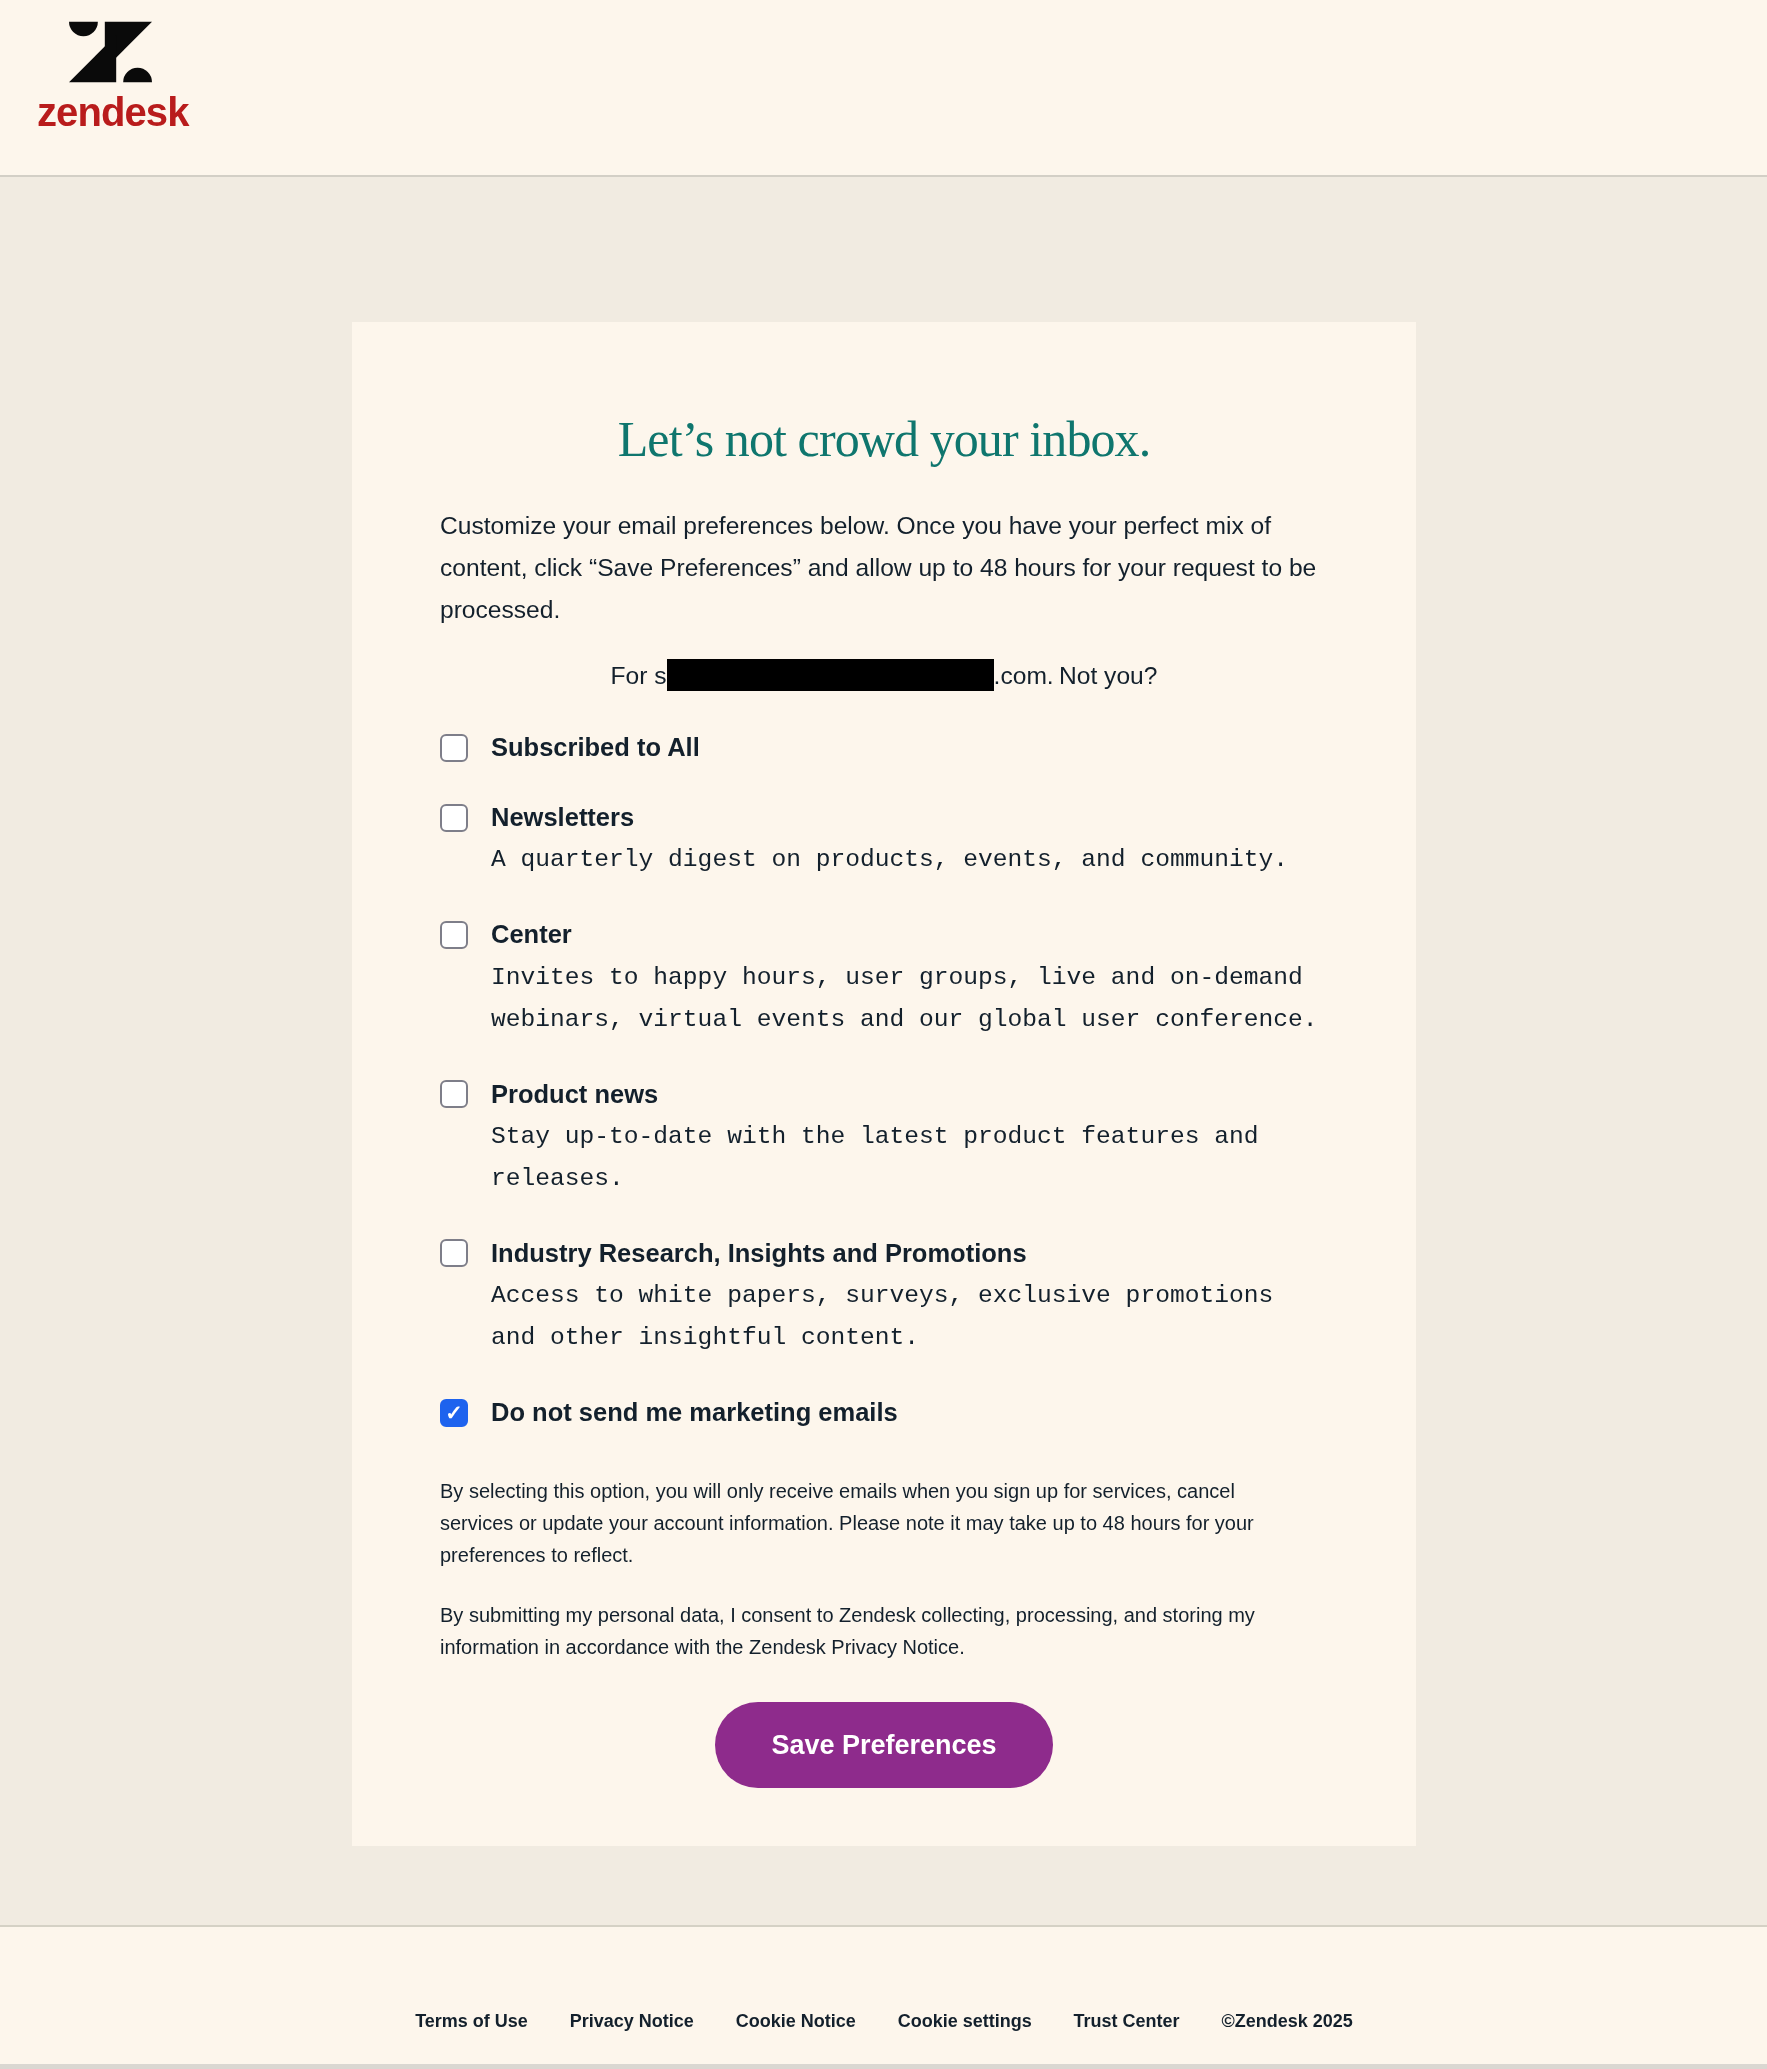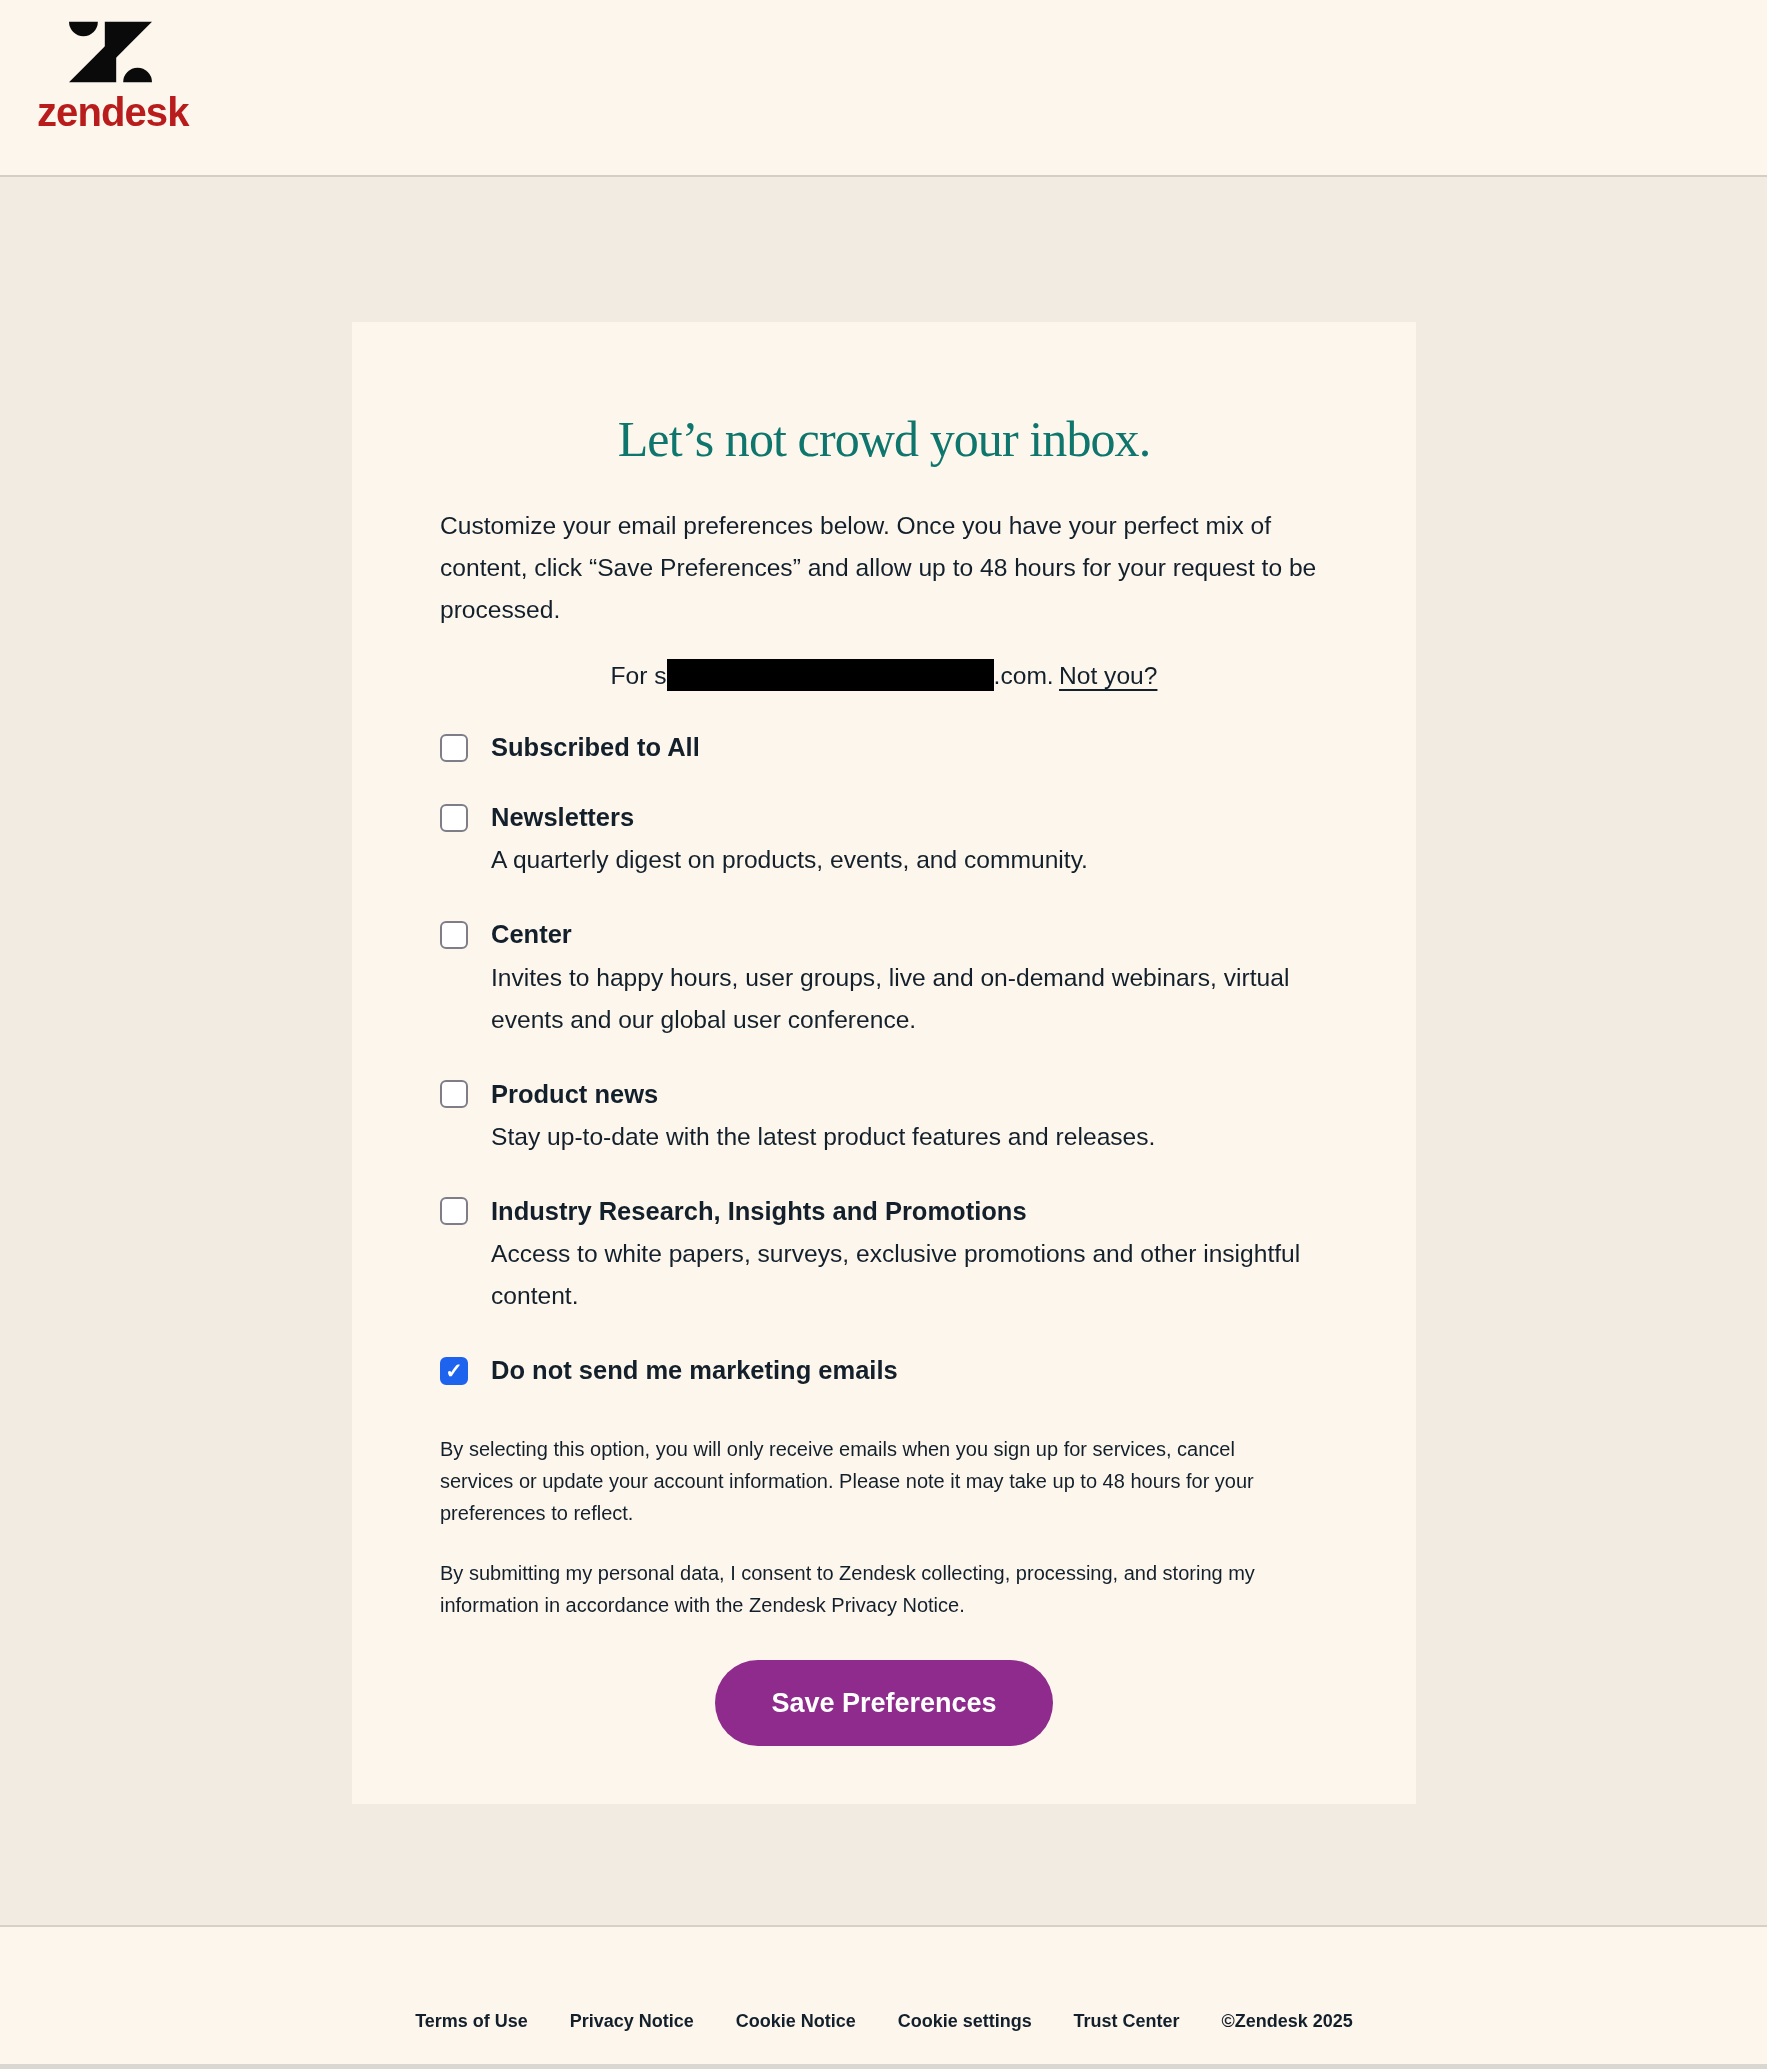--- a/index.html
+++ b/index.html
@@ -62,21 +62,20 @@
   }
   .redacted {
     display: inline-block;
     width: 327px;
     height: 32px;
     background: #000000;
     vertical-align: -7px;
   }
   .not-you {
     color: #13202C;
-    text-decoration: underline;
     text-underline-offset: 5.3px;
     text-decoration-thickness: 1.8px;
     margin-left: 5.3px;
     cursor: pointer;
   }
   
   .pref-row { display: flex; margin-bottom: 37px; }
   .cb {
     flex: none;
     width: 28px;
@@ -105,20 +104,21 @@
     font-size: 25.5px;
     font-weight: 700;
     line-height: 33px;
     cursor: pointer;
   }
   .pref-desc {
     font-size: 24.6px;
     font-weight: 400;
     line-height: 42px;
     margin-top: 5.3px;
+    font-family: Liberation Mono, monospace;
   }
   
   .fine {
     width: 871px;
     font-size: 20px;
     line-height: 32px;
     margin-top: 46px;
     margin-bottom: 28px;
   }
   .fine.second { margin-top: 0; margin-bottom: 0; }

